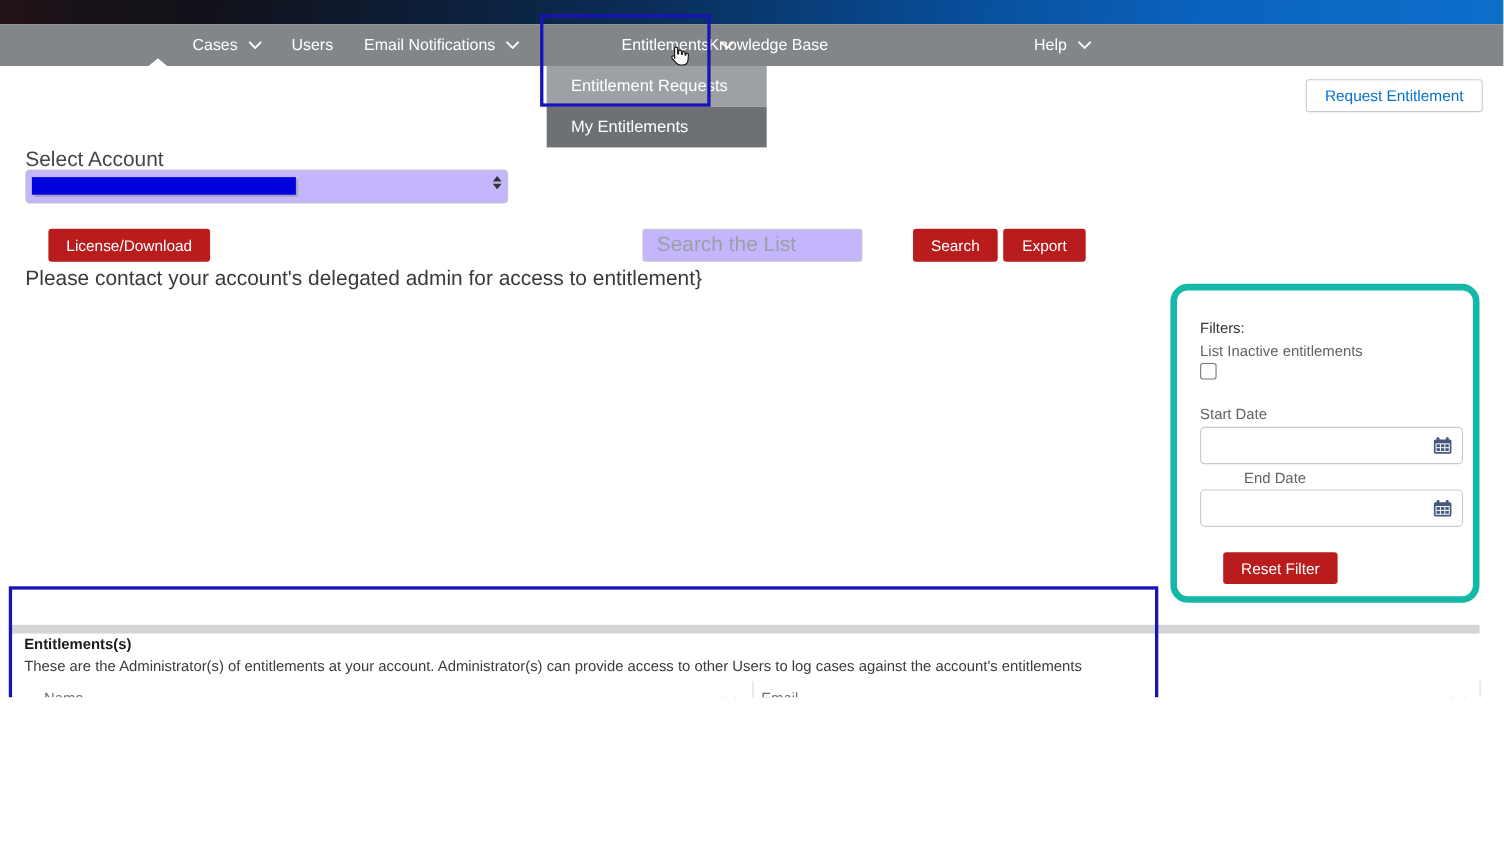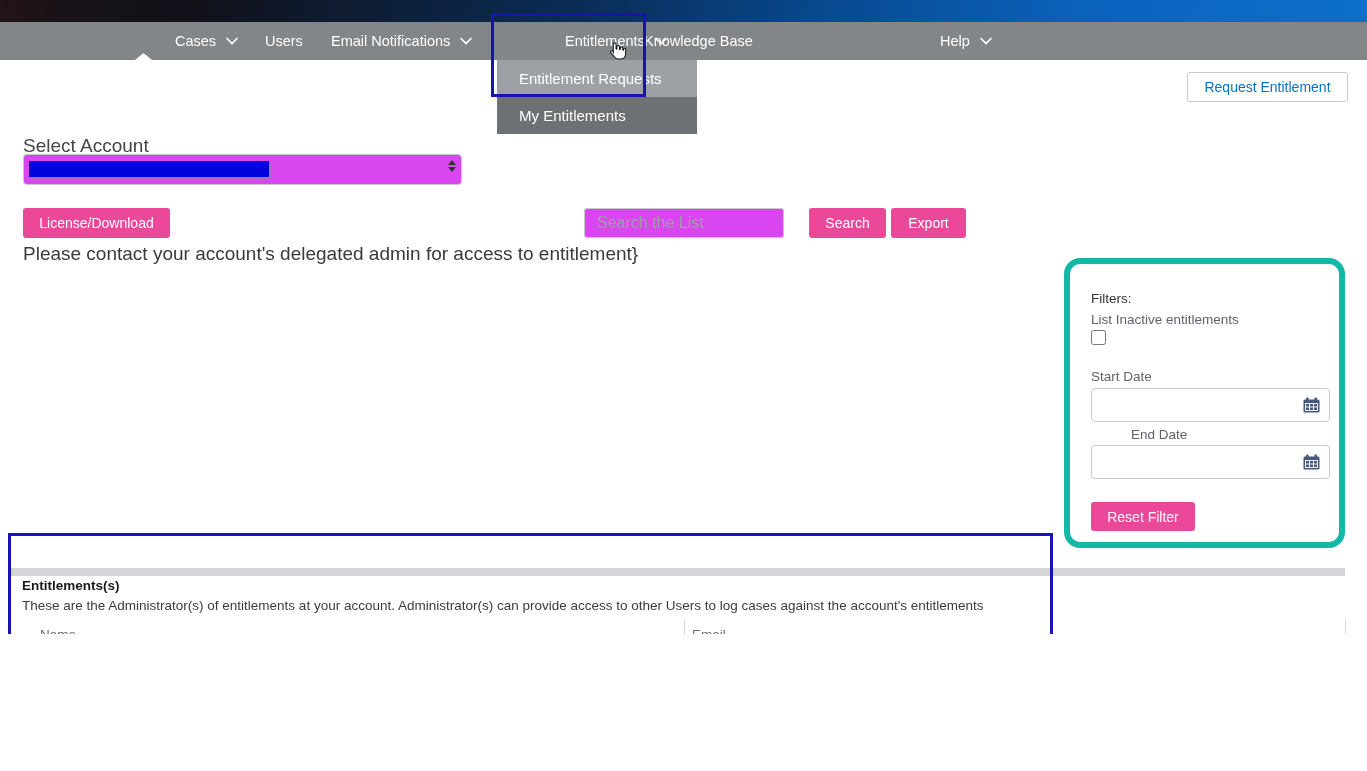--- a/index.html
+++ b/index.html
@@ -33,32 +33,32 @@
   .dd-1 { background:#6e7174; }
   .dd-2 { background:#9da0a4; }
   
   .hl { position:absolute; border:3px solid #1713b6; z-index:9; pointer-events:none; }
   .hl-nav   { left:491px; top:13px;  width:155px;  height:84px; }
   .hl-admin { left:8px;   top:533px; width:1045px; height:234px; }
   
   .cursor { position:absolute; left:610px; top:40px; z-index:10; pointer-events:none; }
   
   .btn-blue {
-    position:absolute; background:#ec4899; color:#fff; border:none; border-radius:3px;
+    position:absolute; background:#b91c1c; color:#fff; border:none; border-radius:3px;
     font-family:"Liberation Sans",sans-serif; font-size:14px; cursor:pointer;
-    display:flex; align-items:center; justify-content:center;
+    display:flex; align-items:center; justify-content:center;margin-left:21px;
   }
   .btn-outline {
     position:absolute; background:#fff; color:#0672cb; border:1px solid #c9cbcd; border-radius:3px;
     font-family:"Liberation Sans",sans-serif; font-size:14px; cursor:pointer;
     display:flex; align-items:center; justify-content:center;
   }
   .field {
-    position:absolute; background:#d946ef; border:1px solid #c6c8ca; border-radius:4px;
-    font-family:"Liberation Sans",sans-serif; font-size:16px; color:#333;
+    position:absolute; background:#c4b5fd; border:1px solid #c6c8ca; border-radius:4px;
+    font-family:"Liberation Sans",sans-serif; font-size:19px; color:#333;
   }
   .label { position:absolute; font-size:19px; color:#454545; }
   .redact { position:absolute; background:#0203dc; box-shadow:2px 2px 0 rgba(140,140,140,.55); }
   
   .select-box { left:23px; top:154px; width:439px; height:31px; cursor:pointer; }
   .select-redact { left:28px; top:161px; width:240px; height:16px; }
   .spinner { position:absolute; left:446px; top:159px; width:10px; height:22px; }
   .tri-up, .tri-dn { width:0; height:0; border-left:4px solid transparent; border-right:4px solid transparent; margin:2px auto; }
   .tri-up { border-bottom:5px solid #333; }
   .tri-dn { border-top:5px solid #333; }

